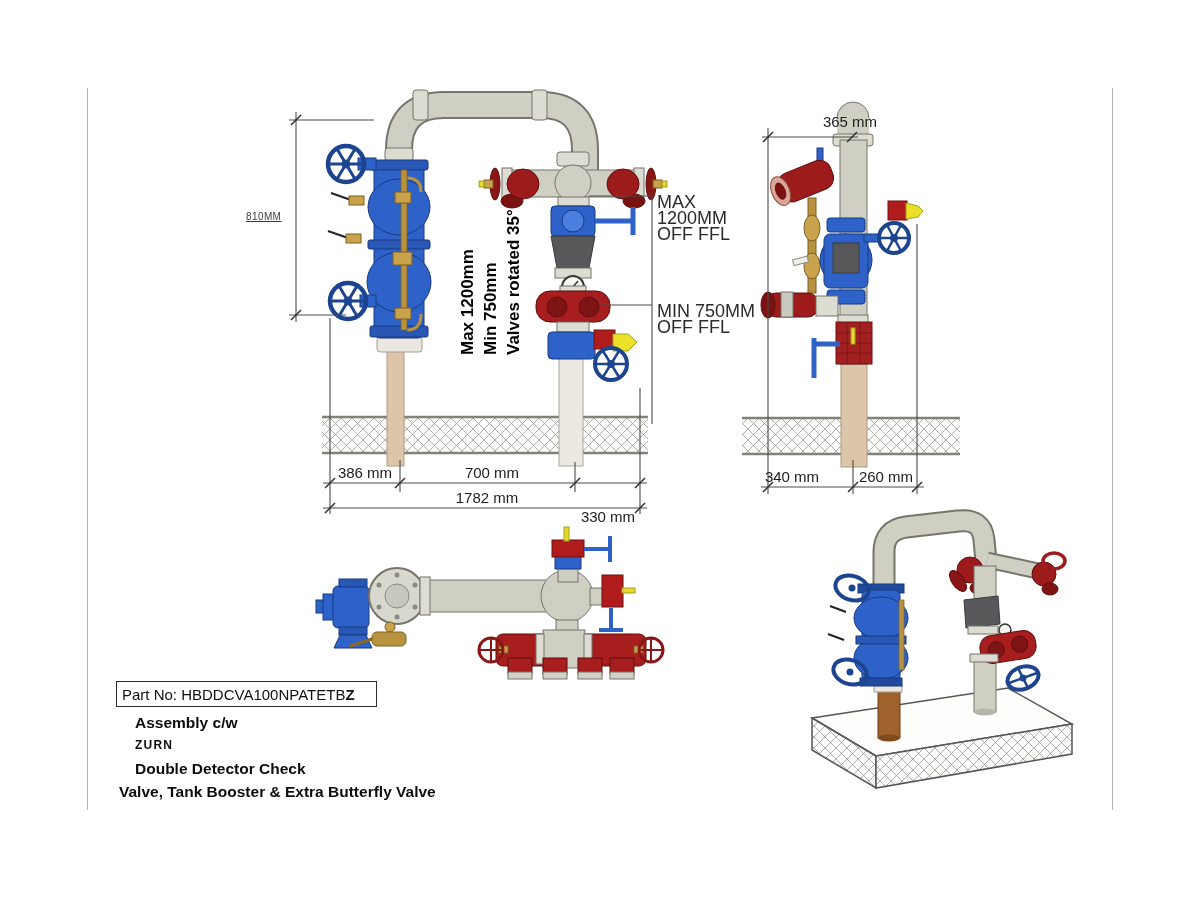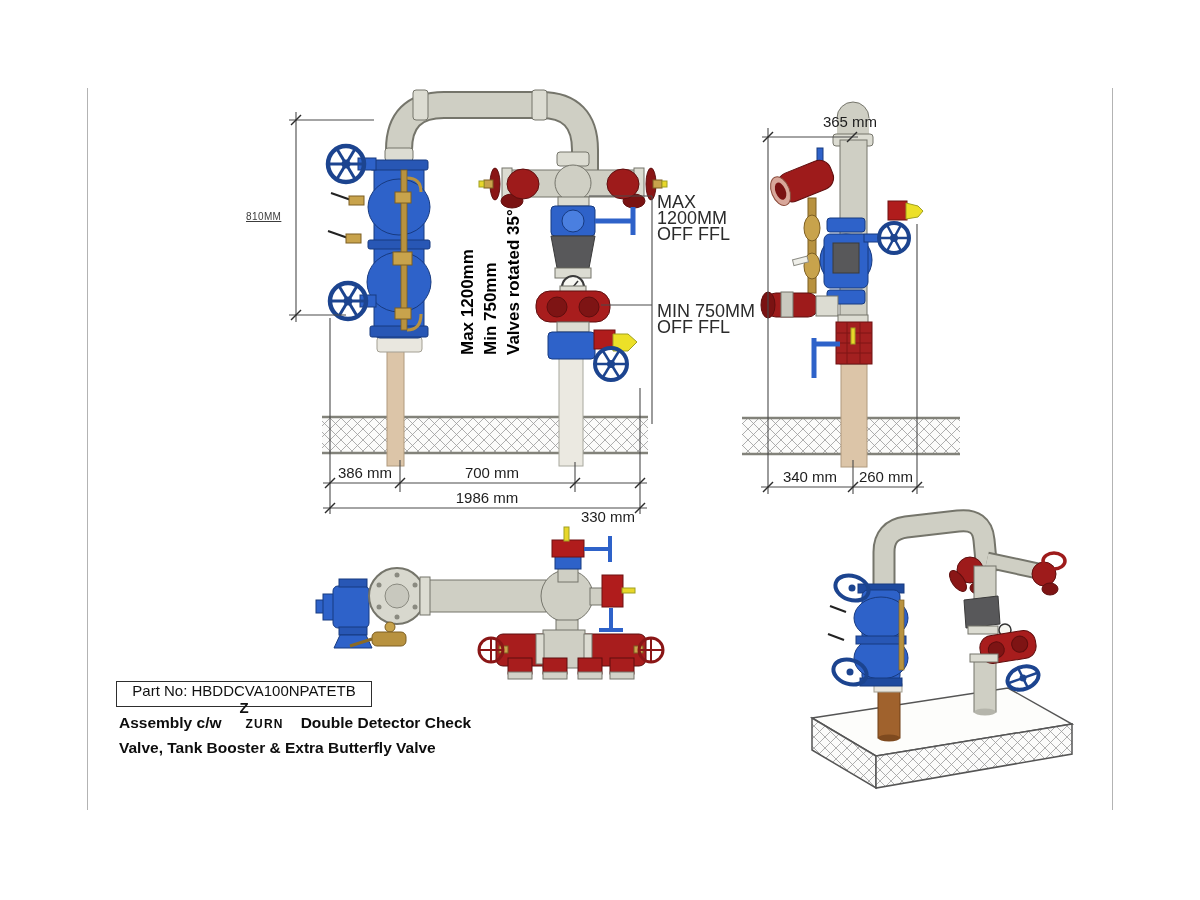--- a/index.html
+++ b/index.html
@@ -8,26 +8,26 @@
   svg{position:absolute;left:0;top:0;}
   .frame-line{position:absolute;top:88px;height:722px;width:1px;background:#b3b3b3;}
   .dim{position:absolute;font-size:15px;color:#1d1d1d;white-space:nowrap;transform:translateX(-50%);}
   .dim-small{position:absolute;font-size:10px;color:#3c3c3c;letter-spacing:.4px;white-space:nowrap;text-decoration:underline;}
   .ann{position:absolute;font-size:18px;color:#2b2b2b;line-height:16px;}
   .note-rot{position:absolute;left:418px;top:247px;width:146px;height:70px;
             transform:rotate(-90deg);font-weight:bold;font-size:17px;line-height:23px;
             color:#000;white-space:nowrap;}
   .part-box{position:absolute;left:116px;top:681px;width:254px;height:24px;
             border:1.5px solid #2e2e2e;font-size:15px;color:#111;
-            display:flex;align-items:center;background:#fff;flex-direction:column;}
+            display:flex;align-items:center;padding-left:5px;background:#fff;}
   .part-box b{font-weight:bold;}
   .desc{position:absolute;left:119px;top:711px;width:360px;font-size:15.5px;
         font-weight:bold;color:#0d0d0d;line-height:23px;}
-  .desc .row{display:flex;align-items:baseline;}
-  .brand{font-size:12px;font-weight:600;letter-spacing:1.2px;margin:0 17px 0 24px;}
+  .desc .row{display:flex;align-items:baseline;flex-direction:column;}
+  .brand{font-size:12px;font-weight:600;letter-spacing:1.2px;margin:0 17px 0 16px;}
 </style>
 </head>
 <body>
 
 <div class="page">
 
   <div class="frame-line" style="left:87px;"></div>
   <div class="frame-line" style="left:1112px;"></div>
 
   <svg width="1200" height="900" viewBox="0 0 1200 900">
@@ -428,33 +428,33 @@
         <rect x="970" y="654" width="28" height="8" fill="#dcdcd2" stroke="#75756b"></rect>
       </g>
     </g>
   </svg>
 
   <div class="dim-small" style="left:246px;top:211px;">810MM</div>
 
   <div class="dim" style="left:365px;top:464px;">386 mm</div>
   <div class="dim" style="left:492px;top:464px;text-align:right;">700 mm</div>
   <div class="dim" style="left:608px;top:464px;margin-top:44px;">330 mm</div>
-  <div class="dim" style="left:487px;top:489px;">1986 mm</div>
+  <div class="dim" style="left:487px;top:489px;">1782 mm</div>
 
   <div class="ann" style="left:657px;top:194px;width:92px;">MAX 1200MM OFF FFL</div>
   <div class="ann" style="left:657px;top:303px;width:106px;">MIN 750MM OFF FFL</div>
 
   <div class="note-rot">
     <div>Max 1200mm</div>
     <div>Min 750mm</div>
     <div>Valves rotated 35°</div>
   </div>
 
   <div class="dim" style="left:811px;top:113px;margin-left:39px;">365 mm</div>
-  <div class="dim" style="left:810px;top:468px;">340 mm</div>
+  <div class="dim" style="left:792px;top:468px;">340 mm</div>
   <div class="dim" style="left:886px;top:468px;">260 mm</div>
 
   <div class="part-box">
     <span>Part No: HBDDCVA100NPATETB</span>
       <b>Z</b>
   </div>
 
   <div class="desc">
     <div class="row">
       <span>Assembly c/w</span>

